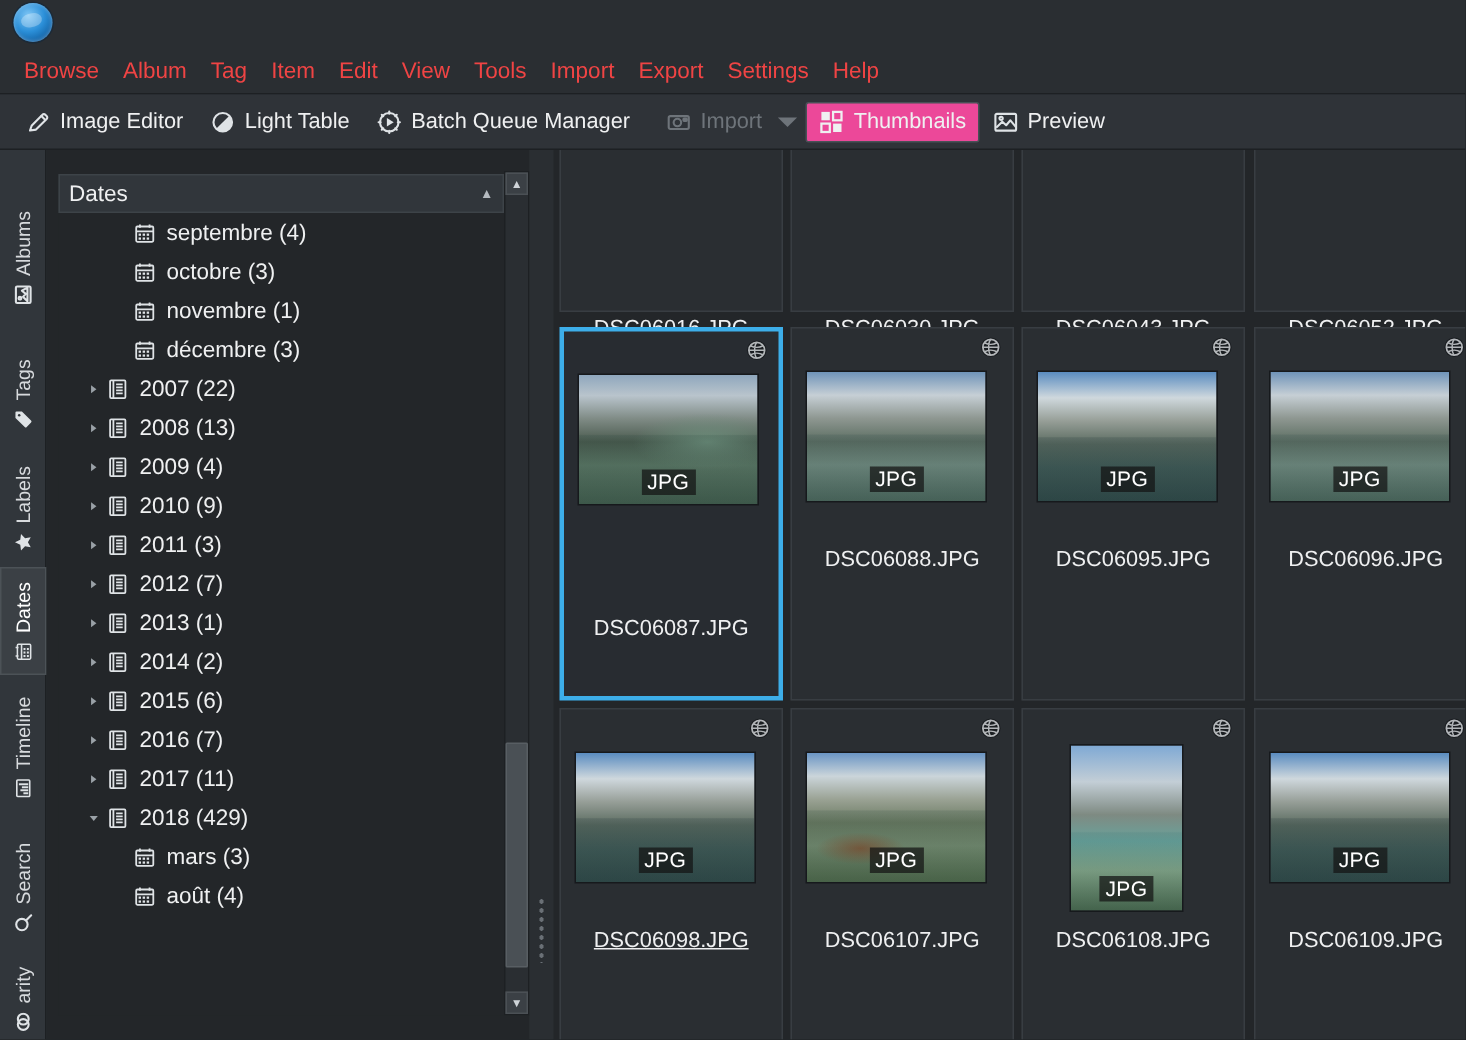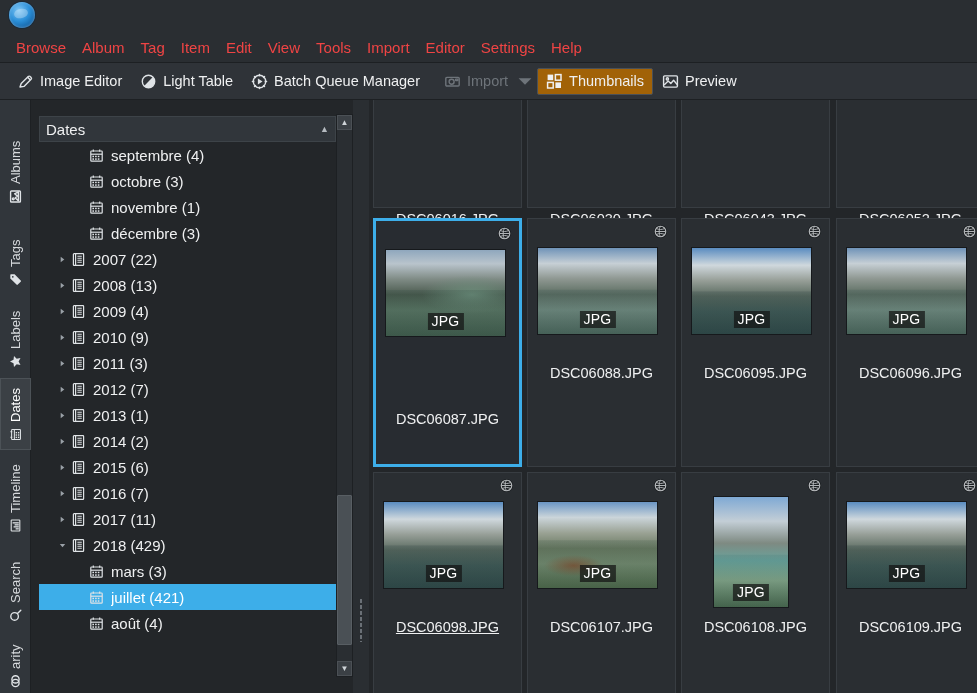--- a/index.html
+++ b/index.html
@@ -45,21 +45,21 @@
     position: absolute; left: 0; top: 63px; width: 977px; height: 37px;
     background: #2f3338; display: flex; align-items: center;
     padding-left: 8px; border-bottom: 1px solid #1d2023;
   }
   .tb-btn {
     display: flex; align-items: center; gap: 6px;
     font-size: 14.5px; color: #eff0f1; height: 27px; padding: 0 8px;
     border: 1px solid transparent; border-radius: 2px; white-space: nowrap;
     cursor: default;
   }
-  .tb-btn.active { border-color: #4a5057; background: #a16207; }
+  .tb-btn.active { border-color: #4a5057; background: #ec4899; }
   .tb-btn.disabled { color: #6e747a; }
   .tb-ico { width: 17px; height: 17px; display: block; flex: none; }
   .tb-arrow {
     width: 14px; height: 27px; display: flex; align-items: center; justify-content: center;
     color: #6e747a; font-size: 9px; margin-right: 4px;
   }
 
   
   .vtabs {
     position: absolute; left: 0; top: 100px; width: 31px; height: 593px;
@@ -179,21 +179,21 @@
 
   <div class="menubar" id="menubar">
       <div class="menu-item">Browse</div>
       <div class="menu-item">Album</div>
       <div class="menu-item">Tag</div>
       <div class="menu-item">Item</div>
       <div class="menu-item">Edit</div>
       <div class="menu-item">View</div>
       <div class="menu-item">Tools</div>
       <div class="menu-item">Import</div>
-      <div class="menu-item">Editor</div>
+      <div class="menu-item">Export</div>
       <div class="menu-item">Settings</div>
       <div class="menu-item">Help</div>
     </div>
 
   <div class="toolbar" id="toolbar">
       <div class="tb-btn">
         <span class="tb-ico"><svg class="" viewBox="0 0 17 17" width="100%" height="100%" fill="none" stroke="#dfe3e6" stroke-width="1.4" stroke-linecap="round" stroke-linejoin="round">
             <path d="M3 14l1.2-3.4L11.3 3.5a1.3 1.3 0 011.9 0l.9.9a1.3 1.3 0 010 1.9L7 13.4 3 14z"></path>
      <path d="M10.6 4.3l2.3 2.3"></path>
           </svg></span>
@@ -553,37 +553,20 @@
        <rect x="3.4" y="7.7" width="1.6" height="1.5"></rect>
        <rect x="6.1" y="7.7" width="1.6" height="1.5"></rect>
        <rect x="8.8" y="7.7" width="1.6" height="1.5"></rect>
        <rect x="3.4" y="10.3" width="1.6" height="1.5"></rect>
        <rect x="6.1" y="10.3" width="1.6" height="1.5"></rect>
        <rect x="8.8" y="10.3" width="1.6" height="1.5"></rect>
      </g>
             </svg></span>
           <span class="lbl">mars (3)</span>
         </div>
-        <div class="trow sel indent-2">
-          <span class="twist" style="width: 0px; min-width: 0px;"></span>
-          <span class="ico"><svg viewBox="0 0 15 15" width="100%" height="100%" stroke="#dfe3e6" stroke-width="1.2" fill="none">
-     <rect x="1.8" y="3" width="11.4" height="10.2" rx=".8"></rect>
-     <path d="M1.8 6.2h11.4"></path>
-     <path d="M4.3 1.6v2.2M10.7 1.6v2.2"></path>
-     <g fill="#dfe3e6" stroke="none">
-       <rect x="3.4" y="7.7" width="1.6" height="1.5"></rect>
-       <rect x="6.1" y="7.7" width="1.6" height="1.5"></rect>
-       <rect x="8.8" y="7.7" width="1.6" height="1.5"></rect>
-       <rect x="3.4" y="10.3" width="1.6" height="1.5"></rect>
-       <rect x="6.1" y="10.3" width="1.6" height="1.5"></rect>
-       <rect x="8.8" y="10.3" width="1.6" height="1.5"></rect>
-     </g>
-            </svg></span>
-          <span class="lbl">juillet (421)</span>
-        </div>
         <div class="trow indent-2">
           <span class="twist" style="width: 0px; min-width: 0px;"></span>
           <span class="ico"><svg viewBox="0 0 15 15" width="100%" height="100%" stroke="#dfe3e6" stroke-width="1.2" fill="none">
      <rect x="1.8" y="3" width="11.4" height="10.2" rx=".8"></rect>
      <path d="M1.8 6.2h11.4"></path>
      <path d="M4.3 1.6v2.2M10.7 1.6v2.2"></path>
      <g fill="#dfe3e6" stroke="none">
        <rect x="3.4" y="7.7" width="1.6" height="1.5"></rect>
        <rect x="6.1" y="7.7" width="1.6" height="1.5"></rect>
        <rect x="8.8" y="7.7" width="1.6" height="1.5"></rect>

